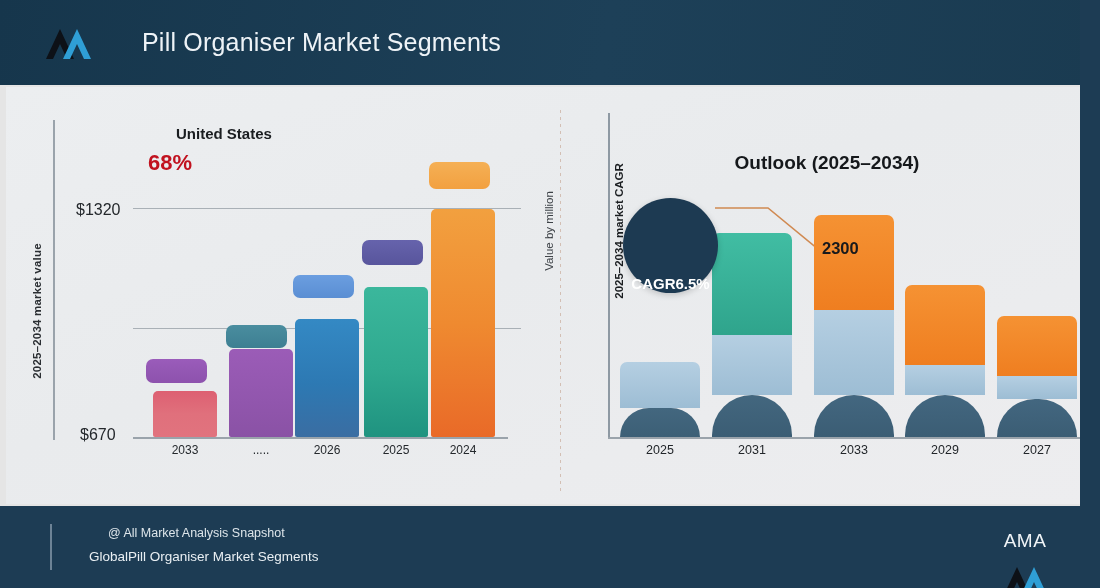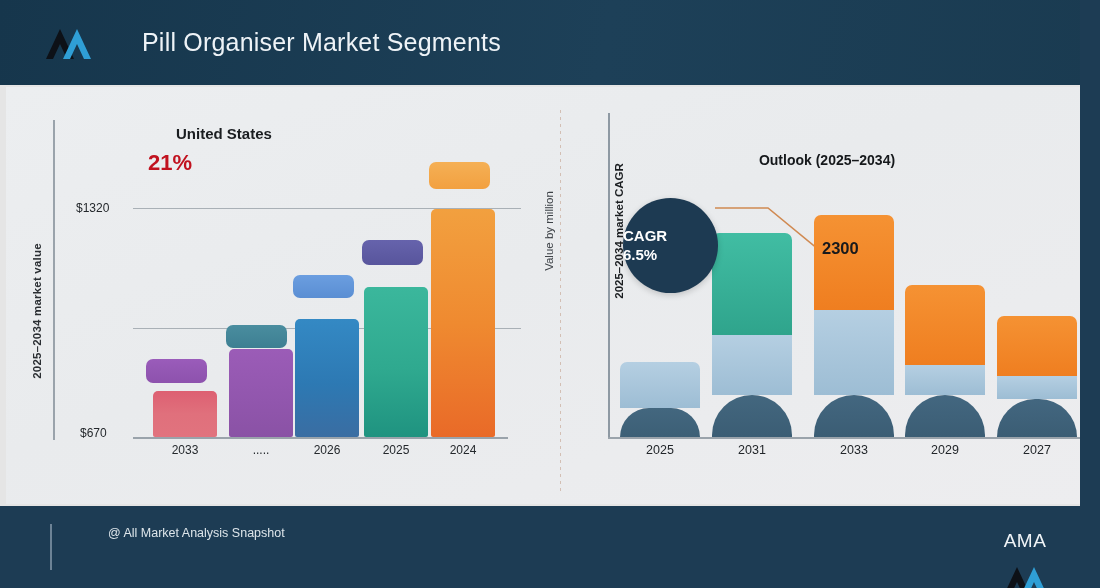--- a/index.html
+++ b/index.html
@@ -51,21 +51,21 @@
     text-align:center;
   }
   .l-baseline {
     position:absolute; left:127px; top:350px; width:375px; height:2px;
     background:#9aa3ab;
   }
   .gridline {
     position:absolute; height:1px; background:#a9b0b6;
   }
   .ytick {
-    position:absolute; font-size:12px; color:#24282c; font-weight:400;
+    position:absolute; font-size:16px; color:#24282c; font-weight:400;
   }
   .region-label {
     position:absolute; left:134px; top:38px;
     font-size:15px; font-weight:bold; color:#1a1d20;margin-left:36px;
   }
   .region-pct {
     position:absolute; left:142px; top:63px;
     font-size:22px; font-weight:bold; color:#c1121f;
   }
   .lbar {
@@ -100,34 +100,34 @@
   .r-baseline {
     position:absolute; left:48px; top:350px; width:484px; height:2px;
     background:#9aa3ab;
   }
   .r-title {
     position:absolute; left:0; top:33px; width:534px; text-align:center;
     font-size:18.5px; font-weight:bold; color:#111417; letter-spacing:-.1px;
   }
   .r-sub {
     position:absolute; left:0; top:65px; width:534px; text-align:center;
-    font-size:14px; font-weight:bold; color:#15181b;
+    font-size:19px; font-weight:bold; color:#15181b;
   }
   .stack { position:absolute; }
   .seg { position:absolute; left:0; width:100%; }
   .seg-top { border-radius:7px 7px 0 0; }
   .seg-bot { border-radius:40px 40px 0 0; }
   .rxlabel {
     position:absolute; top:356px; font-size:12.5px; color:#22262a;
     text-align:center;
   }
   .cagr-badge {
     position:absolute; left:63px; top:111px; width:95px; height:95px;
     border-radius:50%; background:#1d3a52;
-    display:flex; flex-direction:column; align-items:flex-start; justify-content:center;
+    display:flex; flex-direction:row; align-items:flex-end; justify-content:center;
     color:#fff; box-shadow:0 2px 6px rgba(0,0,0,.18);
   }
   .cagr-badge span { font-size:15px; font-weight:bold; line-height:1.22; }
   .callout-val {
     position:absolute; left:262px; top:152px;
     font-size:16.5px; font-weight:bold; color:#17191c;
   }
 
   
   .footer {
@@ -167,21 +167,21 @@
     <div class="header-title">Pill Organiser Market Segments</div>
   </div>
 
   <div class="panel"></div>
 
   <div class="lchart">
     <div class="l-axis-v"></div>
     <div class="l-axis-title">2025–2034 market value</div>
 
     <div class="region-label">United States</div>
-    <div class="region-pct">21%</div>
+    <div class="region-pct">68%</div>
 
     <div class="gridline" style="left:127px; top:121px; width:388px;"></div>
     <div class="gridline" style="left:127px; top:241px; width:388px;"></div>
 
     <div class="ytick" style="left:70px; top:114px;">$1320</div>
     <div class="ytick" style="left:74px; top:339px;">$670</div>
 
     <div class="l-baseline"></div>
 
     <div class="lbar" style="left:147px; top:304px; width:64px; height:46px;
@@ -281,20 +281,21 @@
 
     <div class="cagr-badge">
       <span>CAGR</span>
       <span>6.5%</span>
     </div>
   </div>
 
   <div class="footer">
     <div class="footer-rule"></div>
     <div class="footer-l1">@ All Market Analysis Snapshot</div>
+    <div class="footer-l2">GlobalPill Organiser Market Segments</div>
     <div class="footer-brand">
       <span class="txt">AMA</span>
       <span>
         <svg width="50" height="36" viewBox="0 0 48 36">
           <path d="M2 34 L16 4 L30 34 L23 34 L16 19 L9 34 Z" fill="#0d1117"></path>
           <path d="M19 34 L33 4 L47 34 L40 34 L33 19 L26 34 Z" fill="#2f9fd6"></path>
         </svg>
       </span>
     </div>
   </div>

